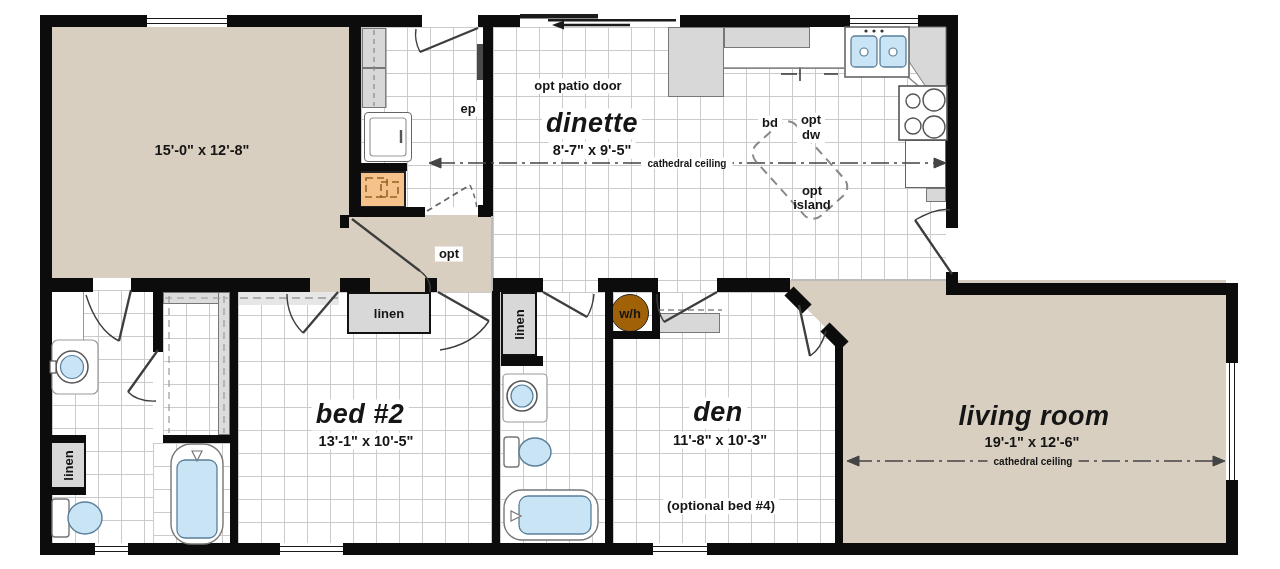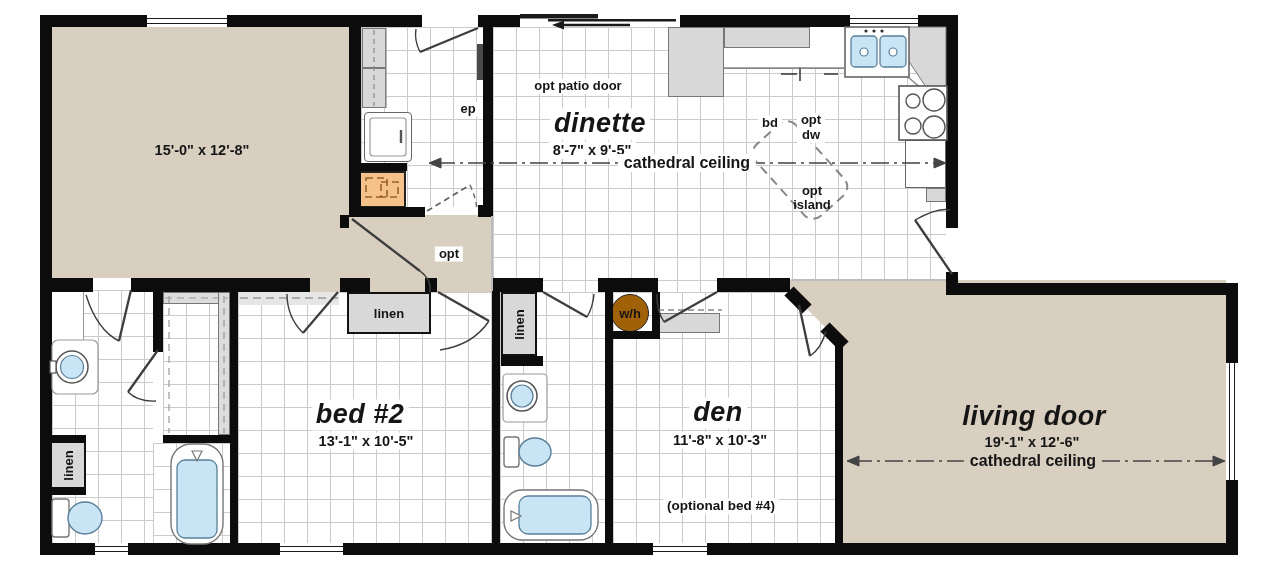--- a/index.html
+++ b/index.html
@@ -16,21 +16,21 @@
   .whitebox{position:absolute;background:#fff;border:1.5px solid #666;box-sizing:border-box;}
   .win-h{position:absolute;background:
      linear-gradient(to bottom,#fff 0 3px,#1a1a1a 3px 4.3px,#fff 4.3px 7.7px,#1a1a1a 7.7px 9px,#fff 9px 12px);}
   .win-v{position:absolute;background:
      linear-gradient(to right,#fff 0 3px,#1a1a1a 3px 4.3px,#fff 4.3px 7.7px,#1a1a1a 7.7px 9px,#fff 9px 12px);}
   .lbl{position:absolute;transform:translate(-50%,-50%);white-space:nowrap;text-align:center;}
   .room-name{font-size:27px;font-style:italic;font-weight:700;letter-spacing:.5px;}
   .room-dims{font-size:14.5px;font-weight:700;}
   .sm{font-size:13px;font-weight:700;margin-top:48px;}
   .bgw{background:#fff;padding:0 4px;line-height:1.15;}
-  .cath{font-size:16px;font-weight:700;background:#fff;padding:0 6px;}
+  .cath{font-size:10px;font-weight:700;background:#fff;padding:0 6px;}
   .linenbox{display:flex;align-items:center;justify-content:center;
             background:#d8d8d8;border:2px solid #111;box-sizing:border-box;
             font-size:13px;font-weight:700;position:absolute;}
   .vert span{display:block;transform:rotate(-90deg);}
   .whc{position:absolute;border-radius:50%;background:#a16207;border:1.5px solid #222;
        display:flex;align-items:center;justify-content:center;font-size:13px;font-weight:700;
        box-sizing:border-box;}
   svg{position:absolute;left:0;top:0;}
 </style>
 </head>
@@ -270,21 +270,21 @@
     </g>
 
     <g stroke="#666" fill="none">
       <line x1="427" y1="211" x2="470" y2="185" stroke-width="1.8" stroke-dasharray="6 4"></line>
       <path d="M470,185 Q476,198 477,210" stroke-width="1.4" stroke-dasharray="5 4"></path>
     </g>
   </svg>
 
   <div class="lbl room-dims" style="left:202px;top:150px;">15'-0"  x  12'-8"</div>
 
-  <div class="lbl room-name bgw" style="left:592px;top:124px;margin-left:8px;">dinette</div>
+  <div class="lbl room-name bgw" style="left:592px;top:124px;">dinette</div>
   <div class="lbl room-dims bgw" style="left:592px;top:150px;">8'-7"  x  9'-5"</div>
   <div class="lbl cath" style="left:687px;top:163px;">cathedral ceiling</div>
 
   <div class="lbl sm bgw" style="left:578px;top:38px;">opt patio door</div>
   <div class="lbl sm bgw" style="left:468px;top:61px;">ep</div>
   <div class="lbl sm bgw" style="left:449px;top:206px;">opt</div>
   <div class="lbl sm bgw" style="left:770px;top:75px;">bd</div>
 
   <div class="lbl sm bgw" style="left:811px;top:80px;">
     <span style="display:block">opt</span>
@@ -295,17 +295,17 @@
     <span style="display:block">island</span>
   </div>
 
   <div class="lbl room-name bgw" style="left:360px;top:415px;">bed #2</div>
   <div class="lbl room-dims bgw" style="left:366px;top:441px;">13'-1"  x  10'-5"</div>
 
   <div class="lbl room-name bgw" style="left:718px;top:413px;">den</div>
   <div class="lbl room-dims bgw" style="left:720px;top:440px;">11'-8"  x  10'-3"</div>
   <div class="lbl sm bgw" style="left:721px;top:458px;font-size:13.5px;">(optional bed #4)</div>
 
-  <div class="lbl room-name" style="left:1034px;top:416px;">living door</div>
+  <div class="lbl room-name" style="left:1034px;top:416px;">living room</div>
   <div class="lbl room-dims" style="left:1032px;top:442px;">19'-1"  x  12'-6"</div>
   <div class="lbl cath" style="left:1033px;top:461px;background:#d8cfc0;">cathedral ceiling</div>
 
 </div>
 
 </body></html>

